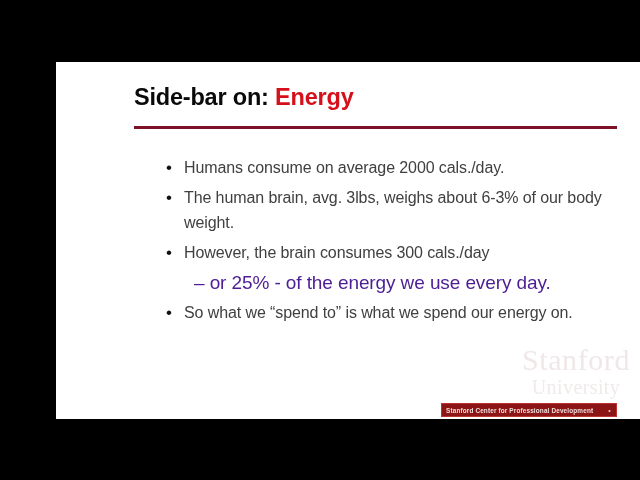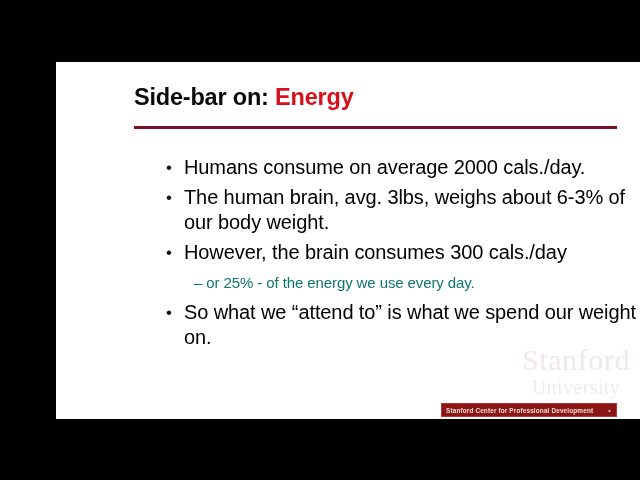--- a/index.html
+++ b/index.html
@@ -87,30 +87,30 @@
   .bullet-dot {
     width: 18px;
     flex: 0 0 18px;
     font-size: 17px;
     line-height: 25px;
     color: #111111;
     text-align: left;
   }
   .bullet-text {
     flex: 1 1 auto;
-    font-size: 20px;
+    font-size: 16px;
     line-height: 25px;
-    color: #000000;
+    color: #404040;
     letter-spacing: -0.1px;
   }
   .sub-line {
     margin-left: 28px;
-    font-size: 15px;
+    font-size: 19px;
     line-height: 25px;
-    color: #0f766e;
+    color: #4c1d95;
     letter-spacing: -0.1px;
     margin-bottom: 5px;
   }
 
   
   #watermark {
     position: absolute;
     right: 30px;
     top: 282px;
     text-align: center;
@@ -192,21 +192,21 @@
       </div>
 
       <div class="bullet-row">
         <div class="bullet-dot">•</div>
         <div class="bullet-text">However, the brain consumes 300 cals./day</div>
       </div>
       <div class="sub-line">– or 25% - of the energy we use every day.</div>
 
       <div class="bullet-row">
         <div class="bullet-dot">•</div>
-        <div class="bullet-text">So what we “attend to” is what we spend our weight on.</div>
+        <div class="bullet-text">So what we “spend to” is what we spend our energy on.</div>
       </div>
 
     </div>
 
     <div id="watermark">
       <div class="wm-stanford">Stanford</div>
       <div class="wm-university">University</div>
     </div>
 
     <div id="scpd-banner">

